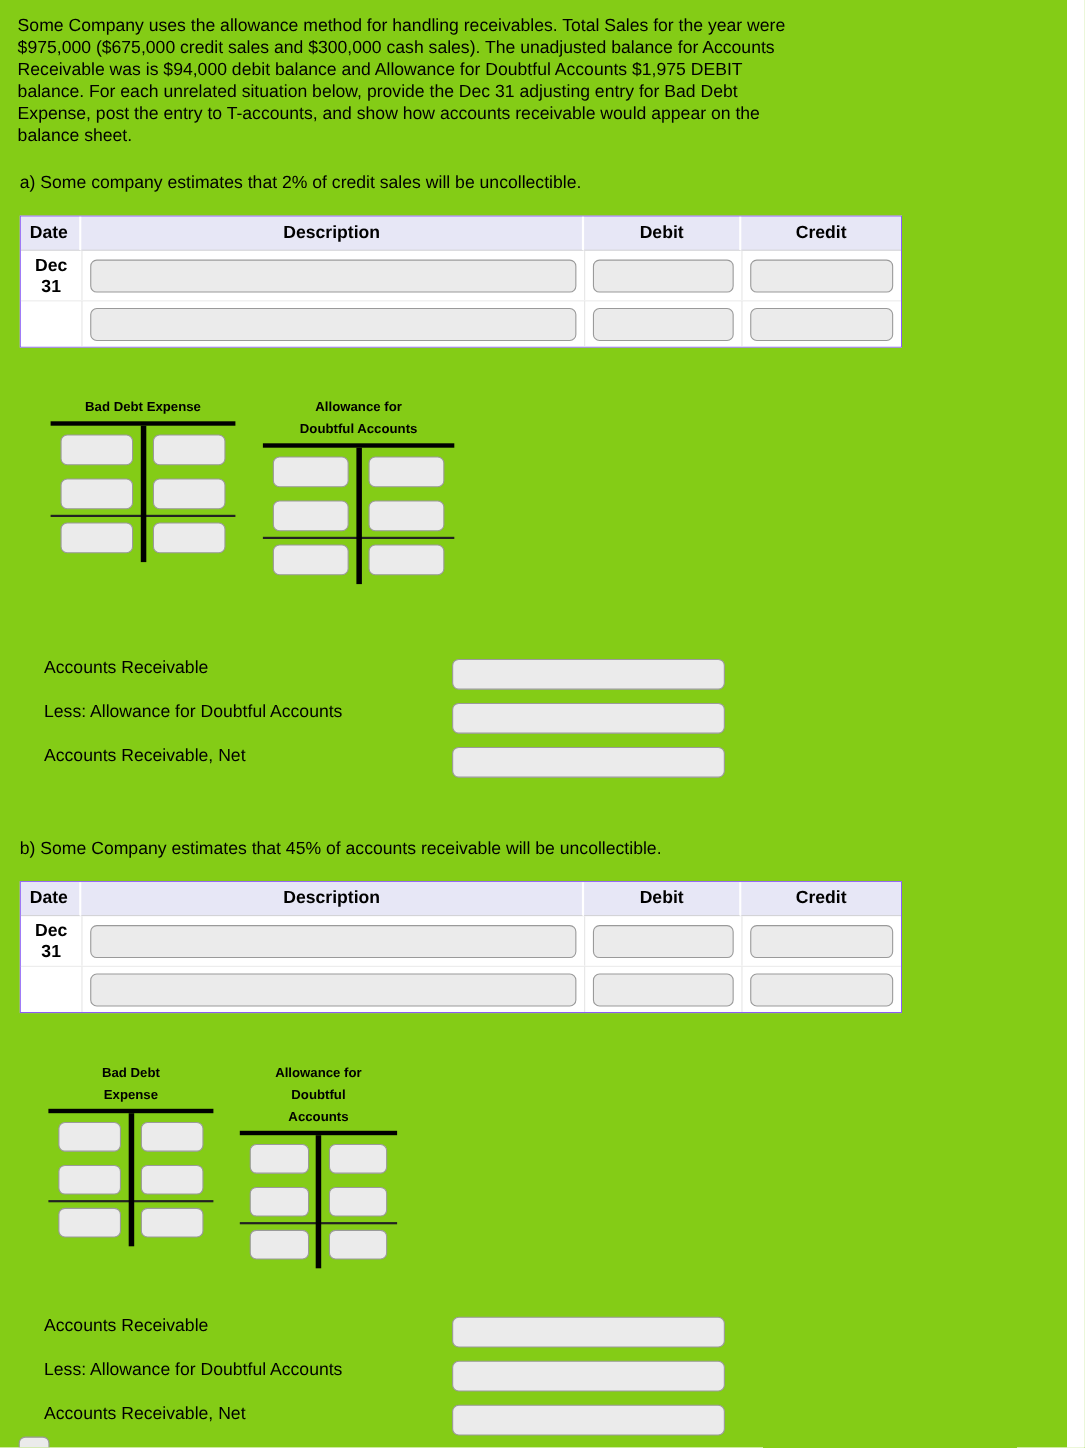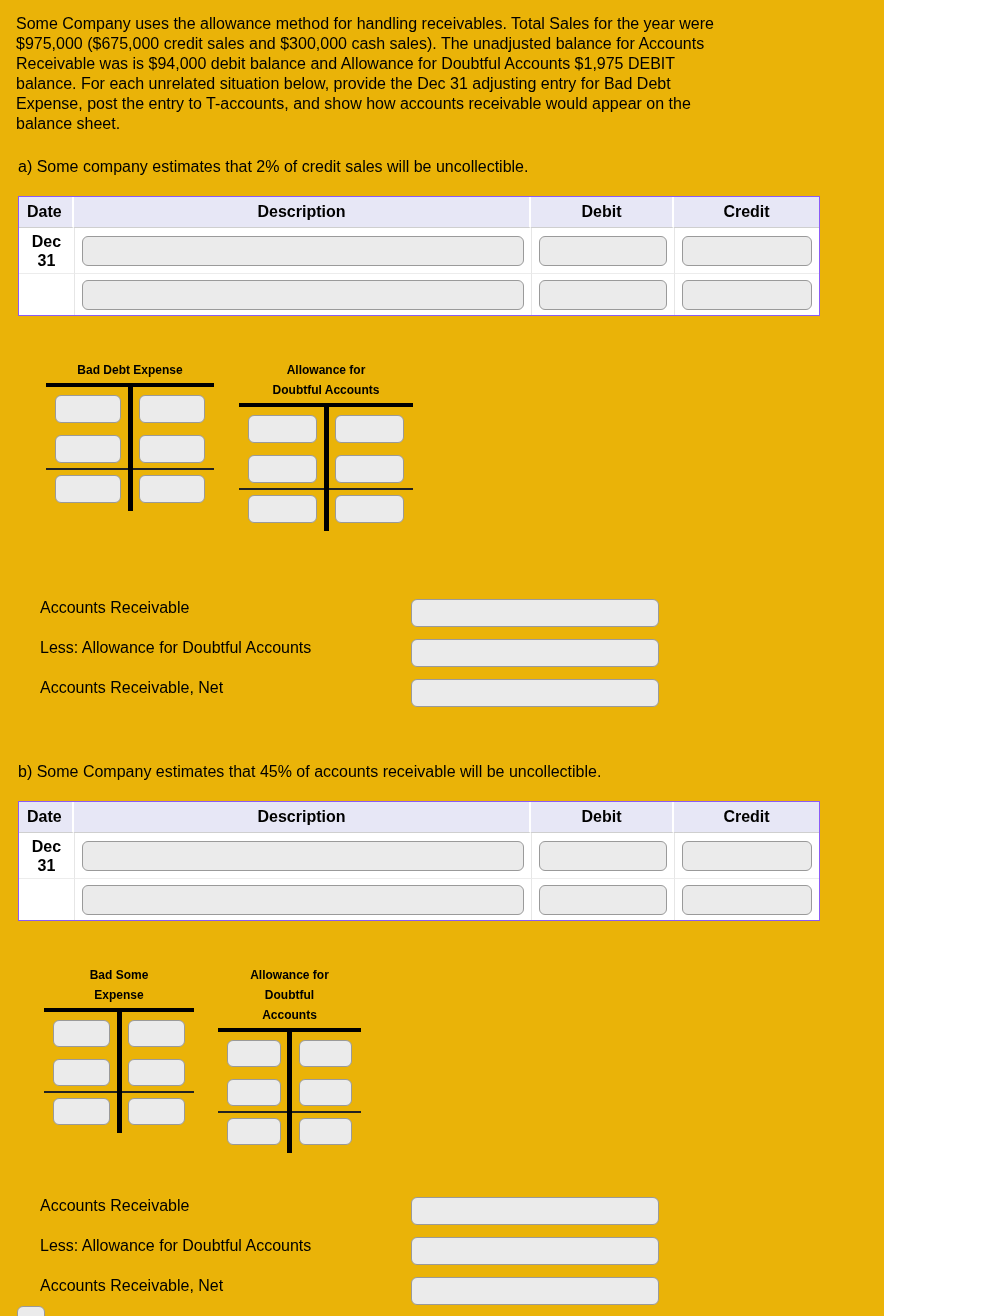--- a/index.html
+++ b/index.html
@@ -1,19 +1,19 @@
 <!DOCTYPE html>
 <html><head>
 <meta charset="utf-8">
 <style>
   * { box-sizing: border-box; margin: 0; padding: 0; }
   html, body { background: #fff; }
   body { font-family: "Liberation Sans", sans-serif; color: #000; }
 
-  .page { position: relative; width: 884px; height: 1316px; overflow: hidden; padding: 14px 0 0 16px; background: #eab308; }
+  .page { position: relative; width: 970px; height: 1316px; overflow: hidden; padding: 14px 0 0 16px; background: #84cc16; }
 
   .intro { width: 716px; font-size: 16px; line-height: 20px; }
   .situation { font-size: 16px; margin: 24px 0 0 2px; }
 
   
   .journal { margin: 20px 0 0 2px; width: 802px; display: grid;
              grid-template-columns: 55px 457px 143px 145px;
              grid-template-rows: 31px 45px 42px;
              border: 1px solid #8b5cf6; background: #fff; }
   .jh { background: #e7e7f6; font-weight: bold; font-size: 16px; display: flex; align-items: center;
@@ -177,21 +177,21 @@
       <input type="text" class="jinput" value="" style="">
     </div>
     <div class="jc sep r2">
       <input type="text" class="jinput" value="" style="">
     </div>
   </div>
 
   <div class="taccounts b">
     <div class="taccount" style="width:150px">
       <div class="t-title">
-        <div>Bad Some</div>
+        <div>Bad Debt</div>
         <div>Expense</div>
       </div>
       <div class="t-body">
         <div class="t-side">
           <input type="text" class="t-box" value="" style="">
           <input type="text" class="t-box" value="" style="">
           <input type="text" class="t-box" value="" style="">
         </div>
         <div class="t-side">
           <input type="text" class="t-box" value="" style="">

